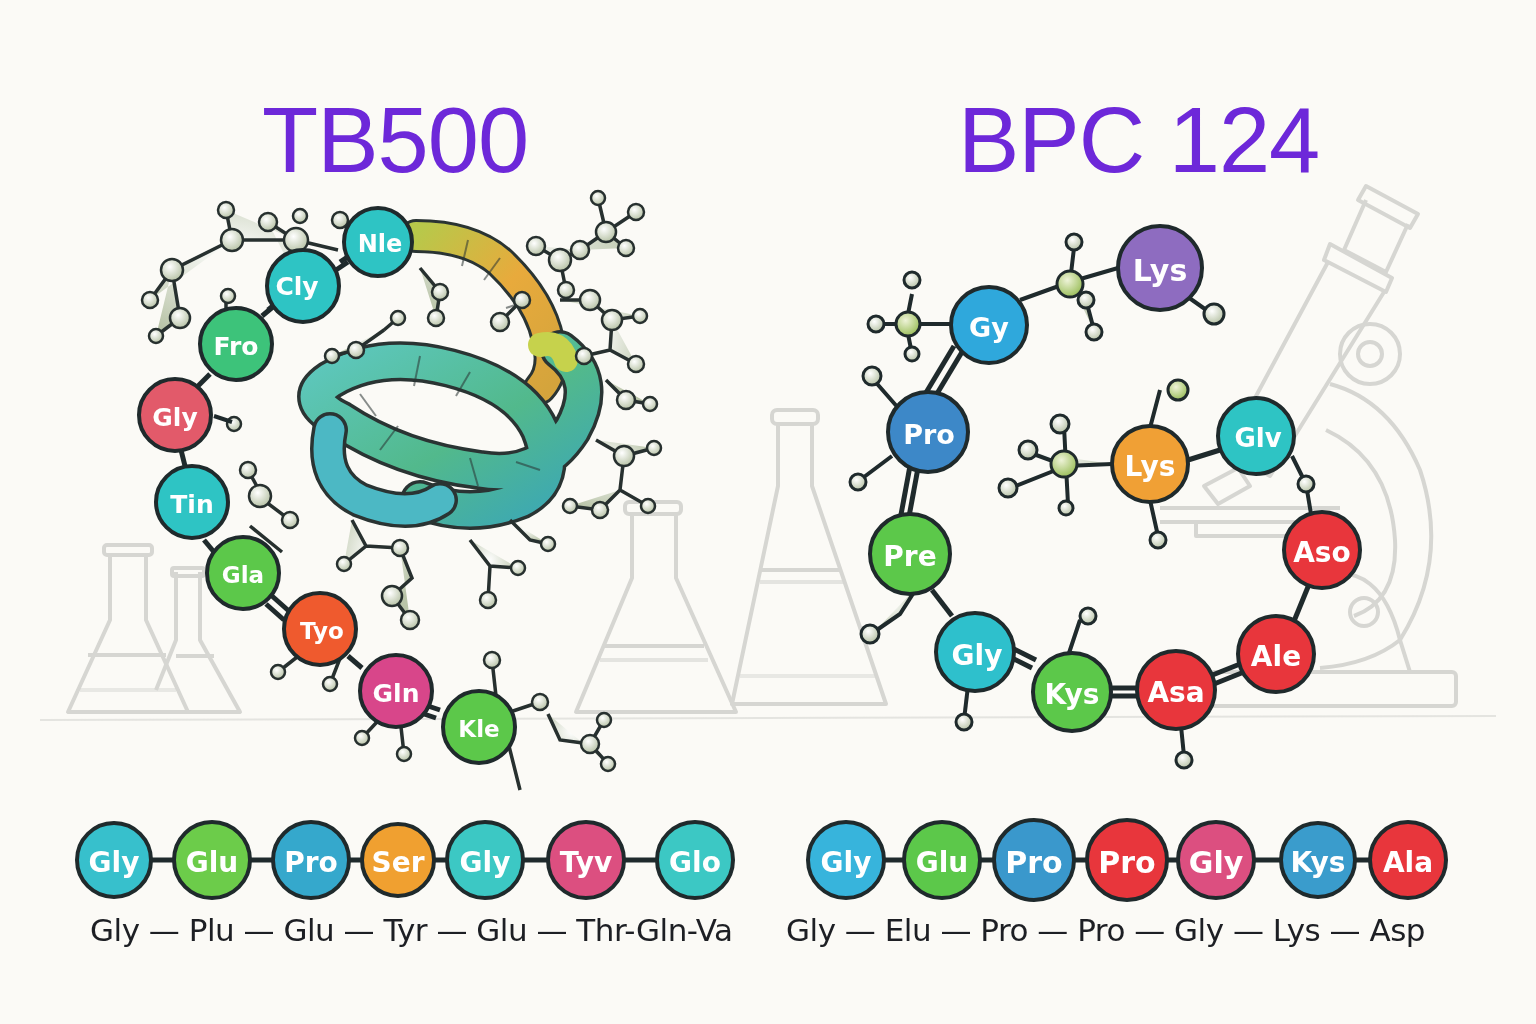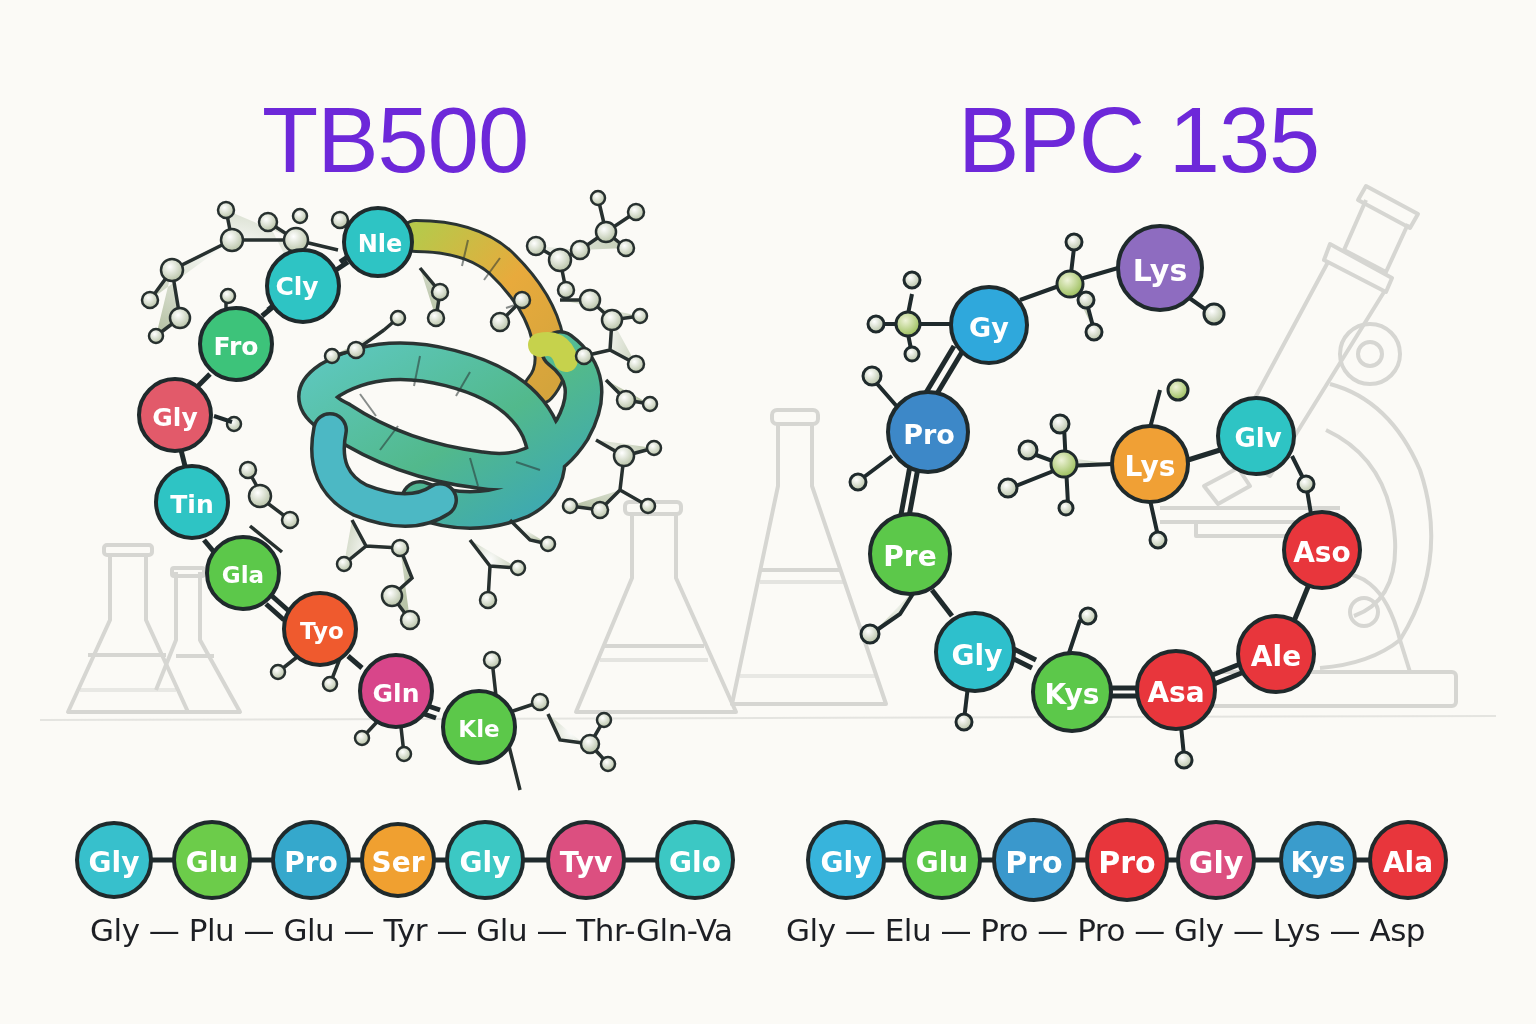--- a/index.html
+++ b/index.html
@@ -28,21 +28,21 @@
     white-space: nowrap; letter-spacing: -0.5px;
   }
   #seq-left { left: 90px; }
   #seq-right { left: 786px; }
   .seq-text .dash { color: #1d1f24; }
 </style>
 </head>
 <body>
 
 <div id="title-left" class="title">TB500</div>
-<div id="title-right" class="title">BPC 135</div>
+<div id="title-right" class="title">BPC 124</div>
 
 <svg class="scene" width="1536" height="1024" viewBox="0 0 1536 1024">
   <defs>
     <radialGradient id="atomGrad" cx="40%" cy="35%" r="65%">
       <stop offset="0%" stop-color="#ffffff"></stop>
       <stop offset="100%" stop-color="#b9c4a8"></stop>
     </radialGradient>
     <radialGradient id="atomGreen" cx="40%" cy="35%" r="65%">
       <stop offset="0%" stop-color="#eef3d8"></stop>
       <stop offset="100%" stop-color="#9cbf5c"></stop>

